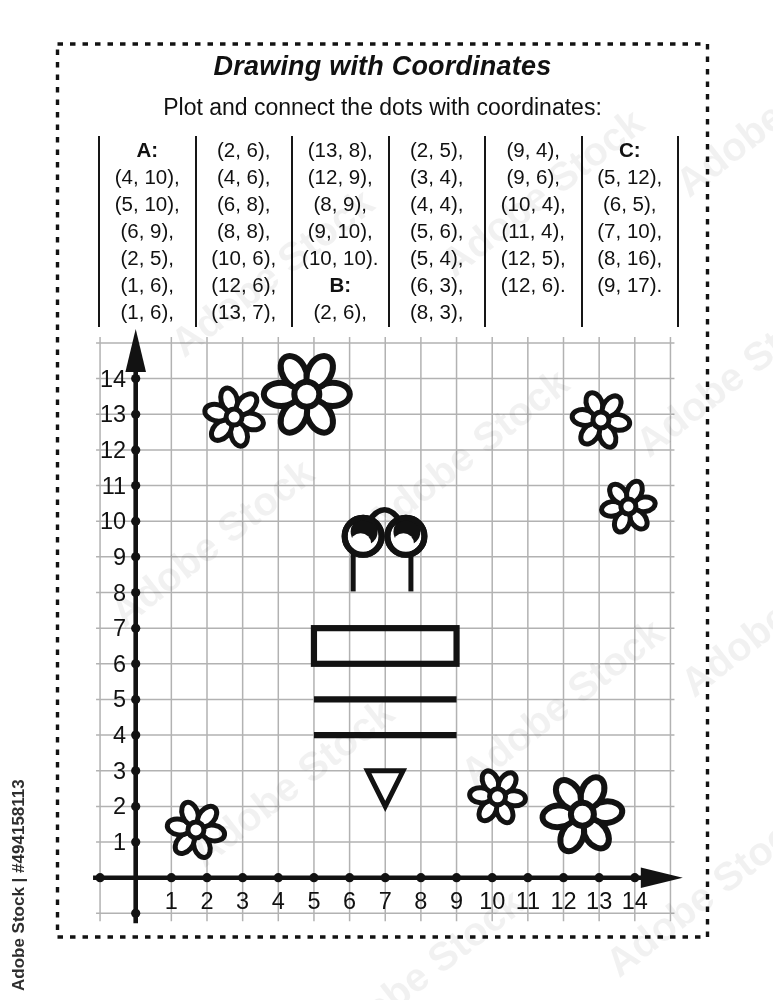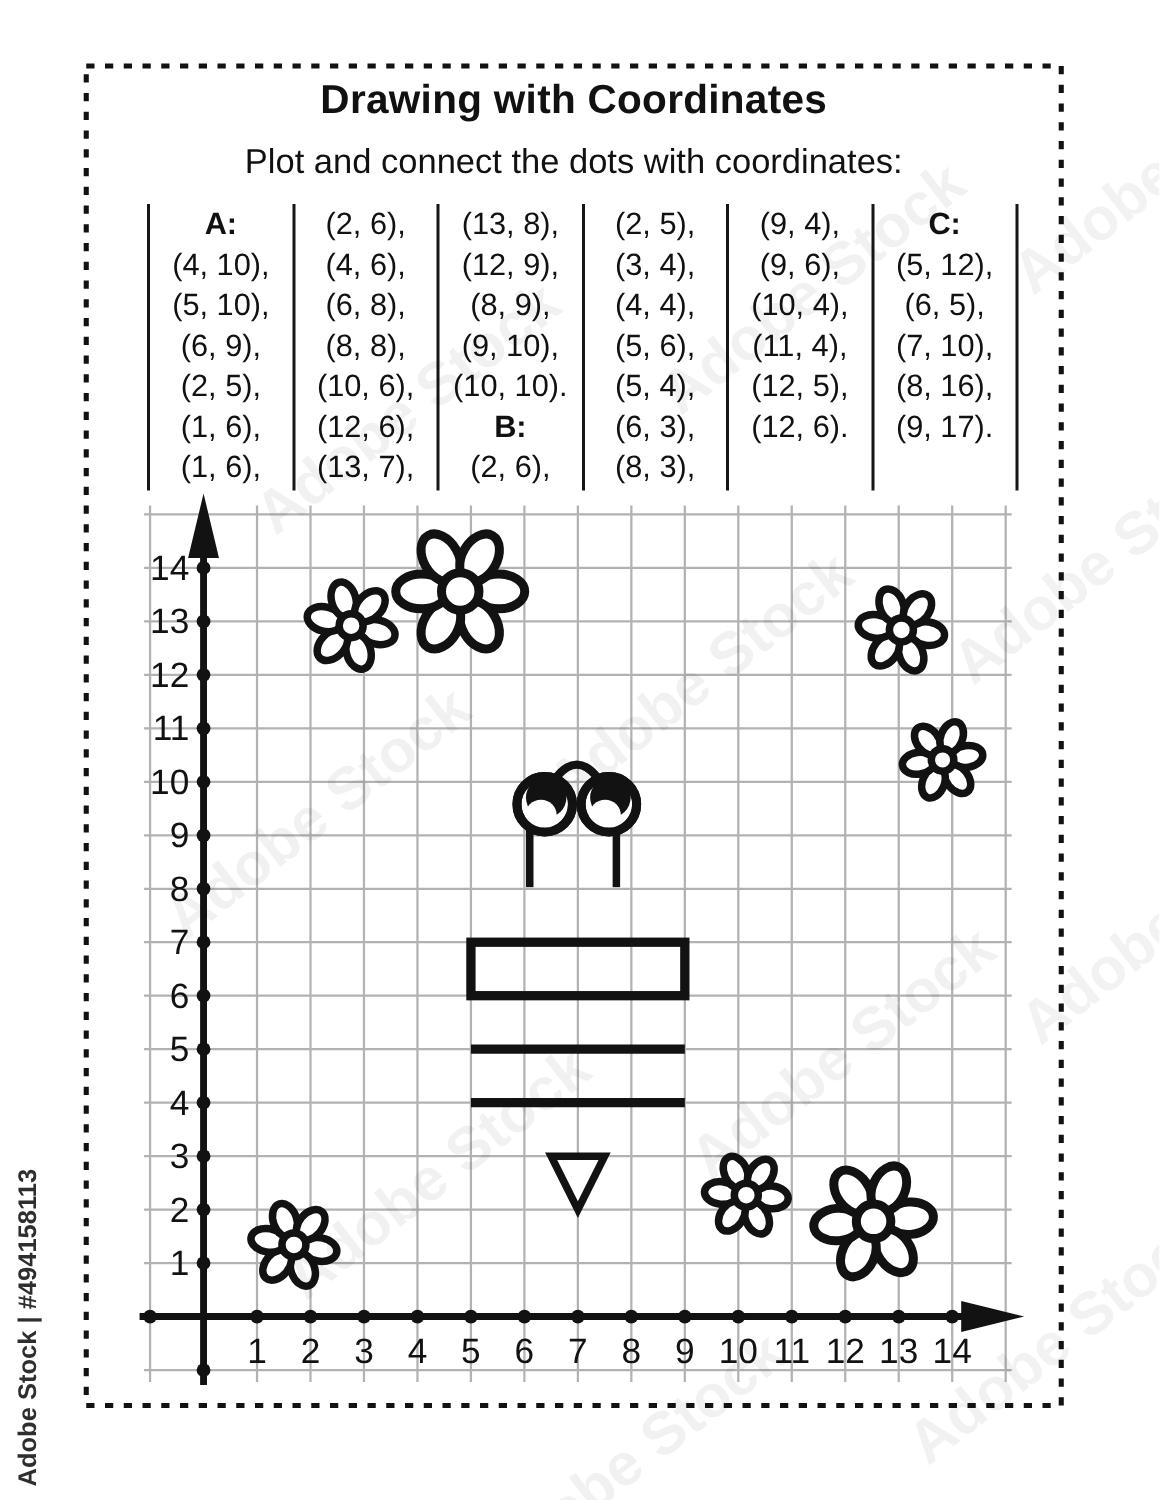--- a/index.html
+++ b/index.html
@@ -4,21 +4,21 @@
 <style>
   html,body { margin:0; padding:0; background:#ffffff; }
   .page {
     position:relative; width:773px; height:1000px; background:#ffffff;
     overflow:hidden; font-family:"Liberation Sans", sans-serif; color:#111;
   }
   #scene { position:absolute; left:0; top:0; }
   svg text { font-family:"Liberation Sans", sans-serif; }
   .title {
     position:absolute; top:51px; left:57px; width:651px; text-align:center;
-    font-size:27px; font-weight:700; letter-spacing:0.2px;
+    font-size:27px; font-weight:700; letter-spacing:0.2px;font-style:italic;
   }
   .subtitle {
     position:absolute; top:94px; left:57px; width:651px; text-align:center;
     font-size:23px; font-weight:400;
   }
   .columns {
     position:absolute; left:98px; top:136px; width:581px; height:191px;
     display:flex;
   }
   .col {

